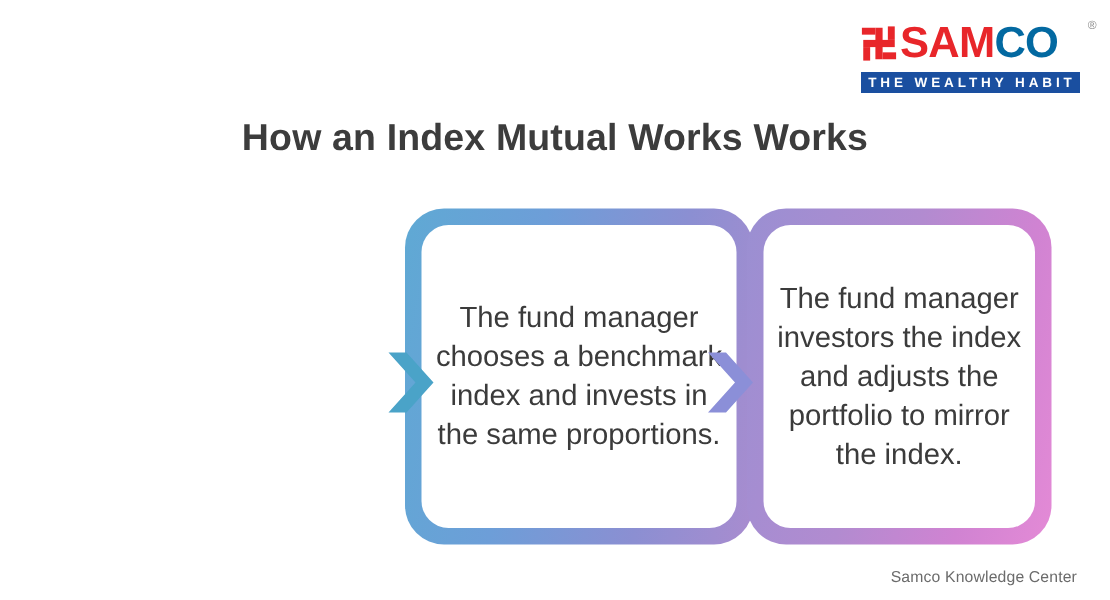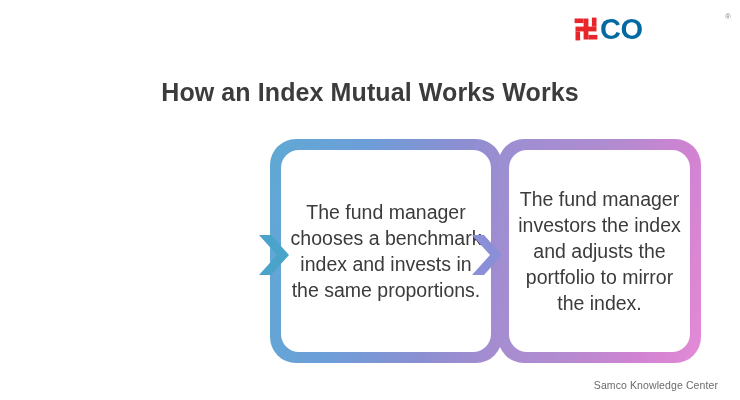--- a/index.html
+++ b/index.html
@@ -155,23 +155,25 @@
         <g fill="#e8262a">
           <rect x="9.6" y="1.5" width="4.8" height="21"></rect>
           <rect x="1.5" y="9.6" width="21" height="4.8"></rect>
           <rect x="0.6" y="1.5" width="9" height="4.6"></rect>
           <rect x="14.4" y="17.9" width="9" height="4.6"></rect>
           <rect x="17.9" y="0.6" width="4.6" height="9"></rect>
           <rect x="1.5" y="14.4" width="4.6" height="9"></rect>
         </g>
       </svg>
     </span>
+    <span class="logo-sam">SAM</span>
     <span class="logo-co">CO</span>
     <span class="logo-reg">®</span>
   </div>
+  <div class="logo-tagline">THE WEALTHY HABIT</div>
 </div>
 
 <div class="page-title">How an Index Mutual Works Works</div>
 
 <div class="flow">
 
 
   <div class="step" id="step-2">
     <div class="step-inner">
       <span class="step-text">The fund manager chooses a benchmark index and invests in the same proportions.</span>

